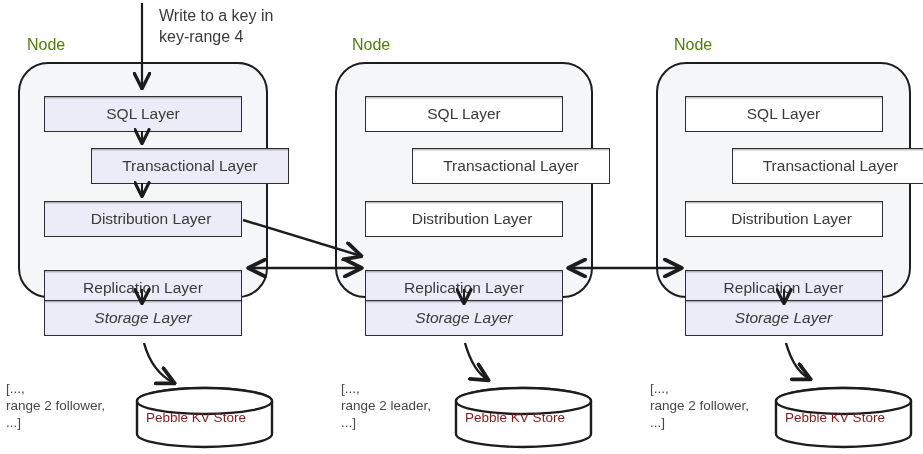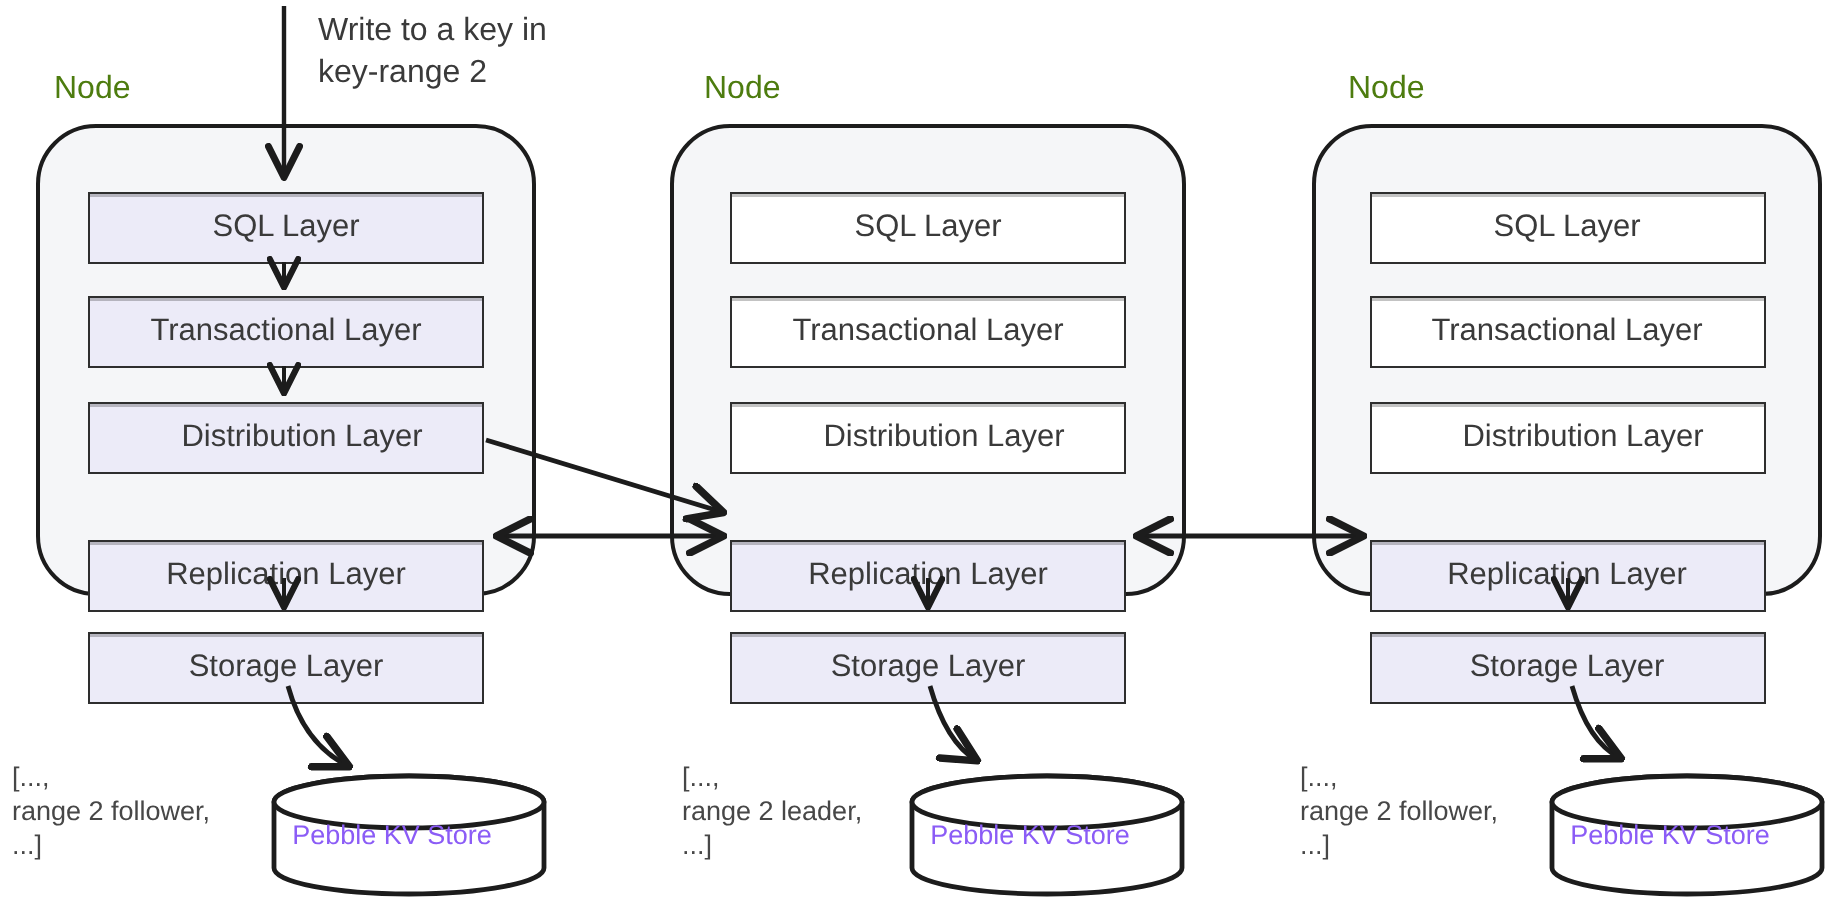--- a/index.html
+++ b/index.html
@@ -20,48 +20,48 @@
   .nl1{left:27px;} .nl2{left:352px;} .nl3{left:674px;}
   .layer{
     position:absolute;left:50%;transform:translateX(-50%);
     width:198px;height:36px;box-sizing:border-box;
     background:#ffffff;border:1.8px solid #2e2e2e;
     box-shadow:inset 0 2px 0 -0.5px rgba(40,40,40,0.28);
     display:flex;align-items:center;justify-content:center;
     font-size:15.5px;color:#3a3a3a;white-space:nowrap;
   }
   .layer.hl{background:#ecebf8;}
-  .r1{top:32px;}.r2{top:84px;}.r3{top:137px;padding-left:16px;}.r4{top:206px;}.r5{top:252px;}
+  .r1{top:32px;}.r2{top:84px;margin-left:47px;}.r3{top:137px;padding-left:16px;}.r4{top:206px;}.r5{top:236px;font-style:italic;}
   .note{
     position:absolute;top:380px;font-size:13.5px;line-height:17px;
     color:#474747;white-space:pre-line;width:132px;
   }
   .note1{left:6px;} .note2{left:341px;} .note3{left:650px;}
   .store-label{
     position:absolute;top:410px;width:118px;text-align:center;
-    font-size:13.5px;color:#8b5cf6;white-space:nowrap;
+    font-size:13.5px;color:#7f1d1d;white-space:nowrap;
   }
   .sl1{left:137px;} .sl2{left:456px;} .sl3{left:776px;}
   .write-label{
     position:absolute;left:159px;top:5px;font-size:16px;line-height:21px;
     color:#3a3a3a;white-space:pre-line;
   }
   .overlay{position:absolute;left:0;top:0;pointer-events:none;}
 </style>
 </head>
 <body>
 
 <div class="canvas">
 
   <div class="node-label nl1">Node</div>
   <div class="node-label nl2">Node</div>
   <div class="node-label nl3">Node</div>
 
   <div class="write-label">Write to a key in
-key-range 2</div>
+key-range 4</div>
 
   <div class="node node1">
     <div class="layer hl r1">SQL Layer</div>
     <div class="layer hl r2">Transactional Layer</div>
     <div class="layer hl r3">Distribution Layer</div>
     <div class="layer hl r4">Replication Layer</div>
     <div class="layer hl r5">Storage Layer</div>
   </div>
 
   <div class="node node2">

